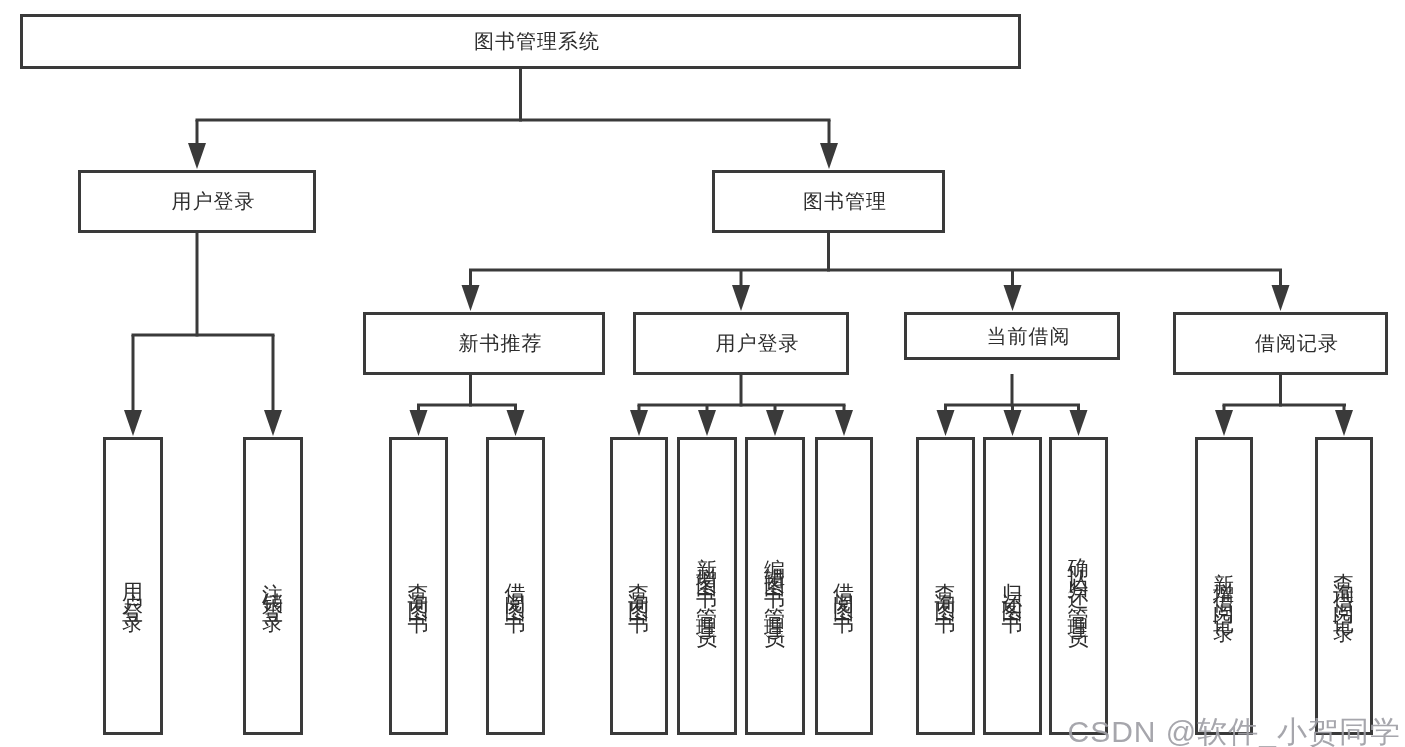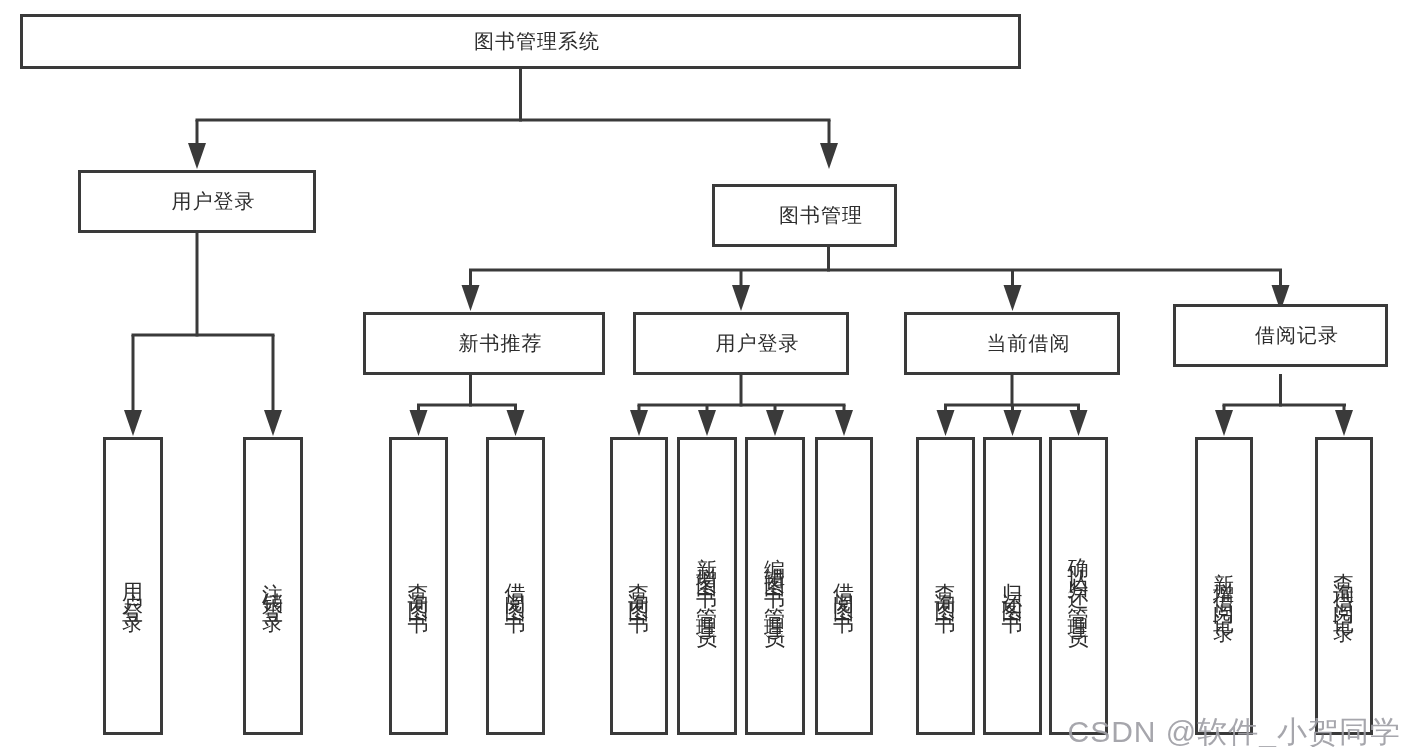--- a/index.html
+++ b/index.html
@@ -115,34 +115,34 @@
     </g>
   </svg>
 
   <div class="node hbox" style="left:20px;top:14px;width:1001px;height:55px">
     <span class="lbl">图书管理系统</span>
   </div>
 
   <div class="node hbox" style="left:78px;top:170px;width:238px;height:63px">
     <span class="lbl">用户登录</span>
   </div>
-  <div class="node hbox" style="left:712px;top:184px;width:185px;height:63px">
+  <div class="node hbox" style="left:712px;top:170px;width:233px;height:63px">
     <span class="lbl">图书管理</span>
   </div>
 
   <div class="node hbox" style="left:363px;top:312px;width:242px;height:63px">
     <span class="lbl">新书推荐</span>
   </div>
   <div class="node hbox" style="left:633px;top:312px;width:216px;height:63px">
     <span class="lbl">用户登录</span>
   </div>
-  <div class="node hbox" style="left:904px;top:312px;width:216px;height:63px">
+  <div class="node hbox" style="left:904px;top:312px;width:216px;height:48px">
     <span class="lbl">当前借阅</span>
   </div>
-  <div class="node hbox" style="left:1173px;top:304px;width:215px;height:63px">
+  <div class="node hbox" style="left:1173px;top:312px;width:215px;height:63px">
     <span class="lbl">借阅记录</span>
   </div>
 
   <div class="node vbox" style="left:103px;top:437px;width:60px;height:298px">
     <span class="lbl">用户登录</span>
   </div>
   <div class="node vbox" style="left:243px;top:437px;width:60px;height:298px">
     <span class="lbl">注销登录</span>
   </div>
 

